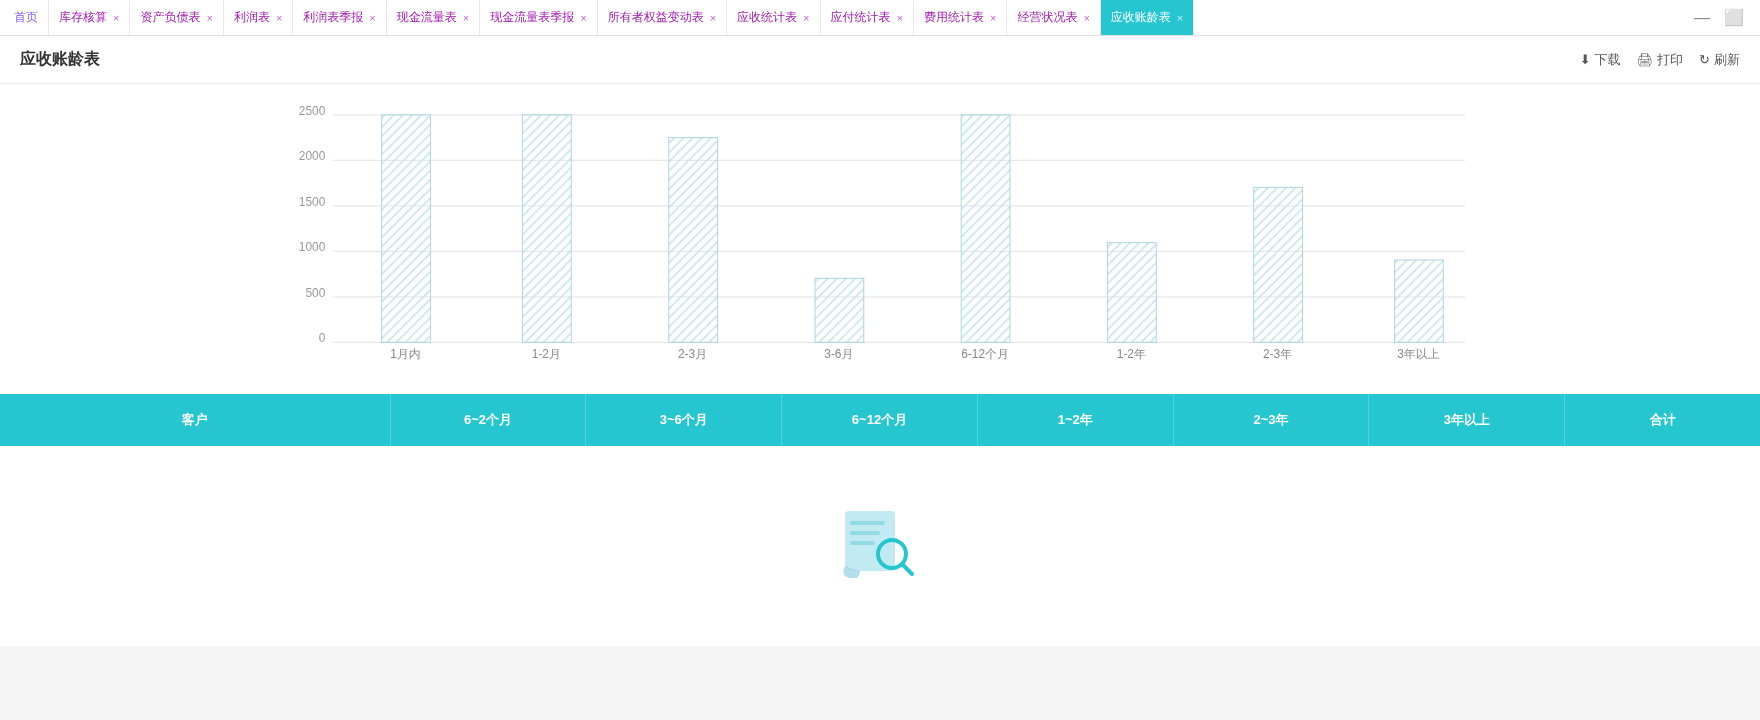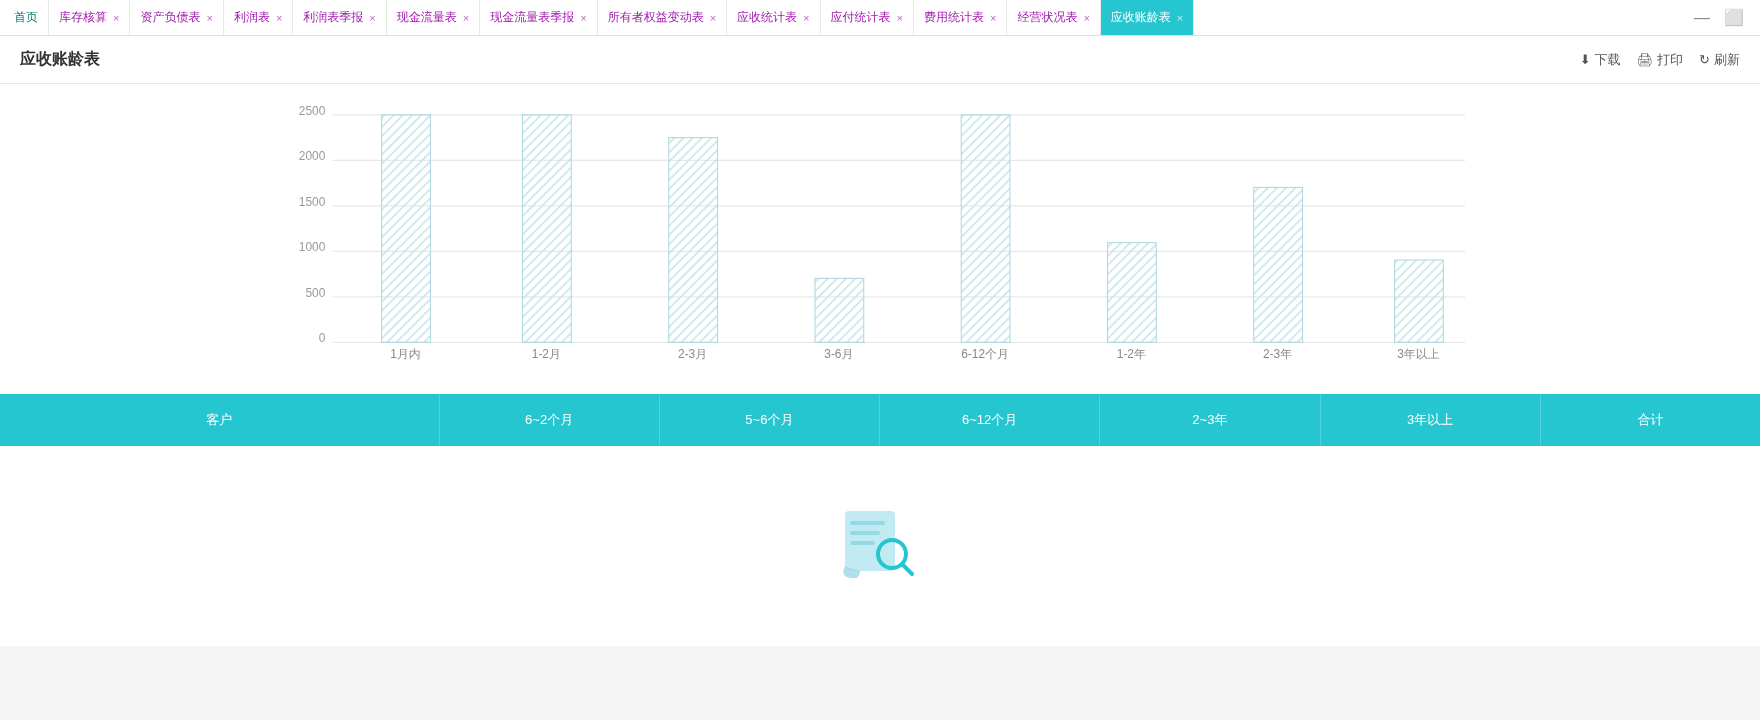--- a/index.html
+++ b/index.html
@@ -25,21 +25,21 @@
       height: 36px;
       cursor: pointer;
       font-size: 12px;
       color: #a21caf;
       border-right: 1px solid #e8e8e8;
       position: relative;
       white-space: nowrap;
       flex-shrink: 0;
     }
     .tab-item.home {
-      color: #0f766e;
+      color: #8b5cf6;
       font-weight: 500;
     }
     .tab-item.active {
       background: #26c6d0;
       color: #fff;
     }
     .tab-item .close-icon {
       margin-left: 6px;
       font-size: 11px;
       opacity: 0.7;
@@ -127,21 +127,21 @@
       background: #26c6d0;
       height: 52px;
     }
     .table-header-cell {
       flex: 1;
       display: flex;
       align-items: center;
       justify-content: center;
       color: #fff;
       font-size: 13px;
-      font-weight: 400;
+      font-weight: 700;
       border-right: 1px solid rgba(255,255,255,0.2);
     }
     .table-header-cell:first-child { flex: 2; }
     .table-header-cell:last-child { border-right: none; text-align: right; }
 
     
     .empty-state {
       display: flex;
       flex-direction: column;
       align-items: center;
@@ -288,24 +288,27 @@
   </div>
 
   <div class="table-header">
     <div class="table-header-cell">
       <span>客户</span>
     </div>
     <div class="table-header-cell">
       <span>6~2个月</span>
     </div>
     <div class="table-header-cell">
-      <span>5~6个月</span>
+      <span>3~6个月</span>
     </div>
     <div class="table-header-cell">
       <span>6~12个月</span>
+    </div>
+    <div class="table-header-cell">
+      <span>1~2年</span>
     </div>
     <div class="table-header-cell">
       <span>2~3年</span>
     </div>
     <div class="table-header-cell">
       <span>3年以上</span>
     </div>
     <div class="table-header-cell">
       <span>合计</span>
     </div>

